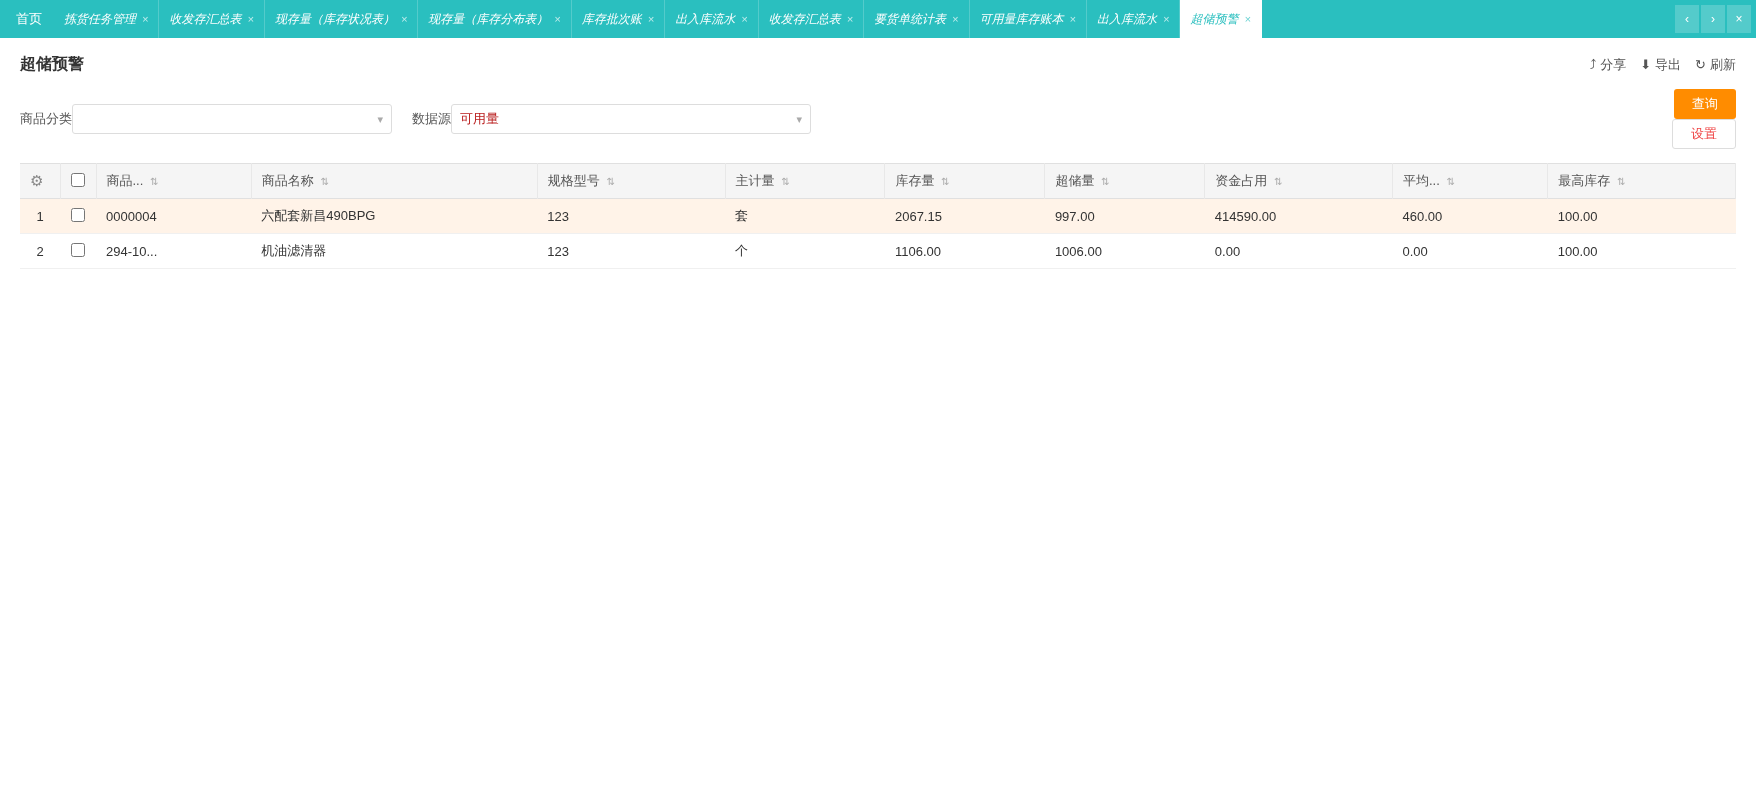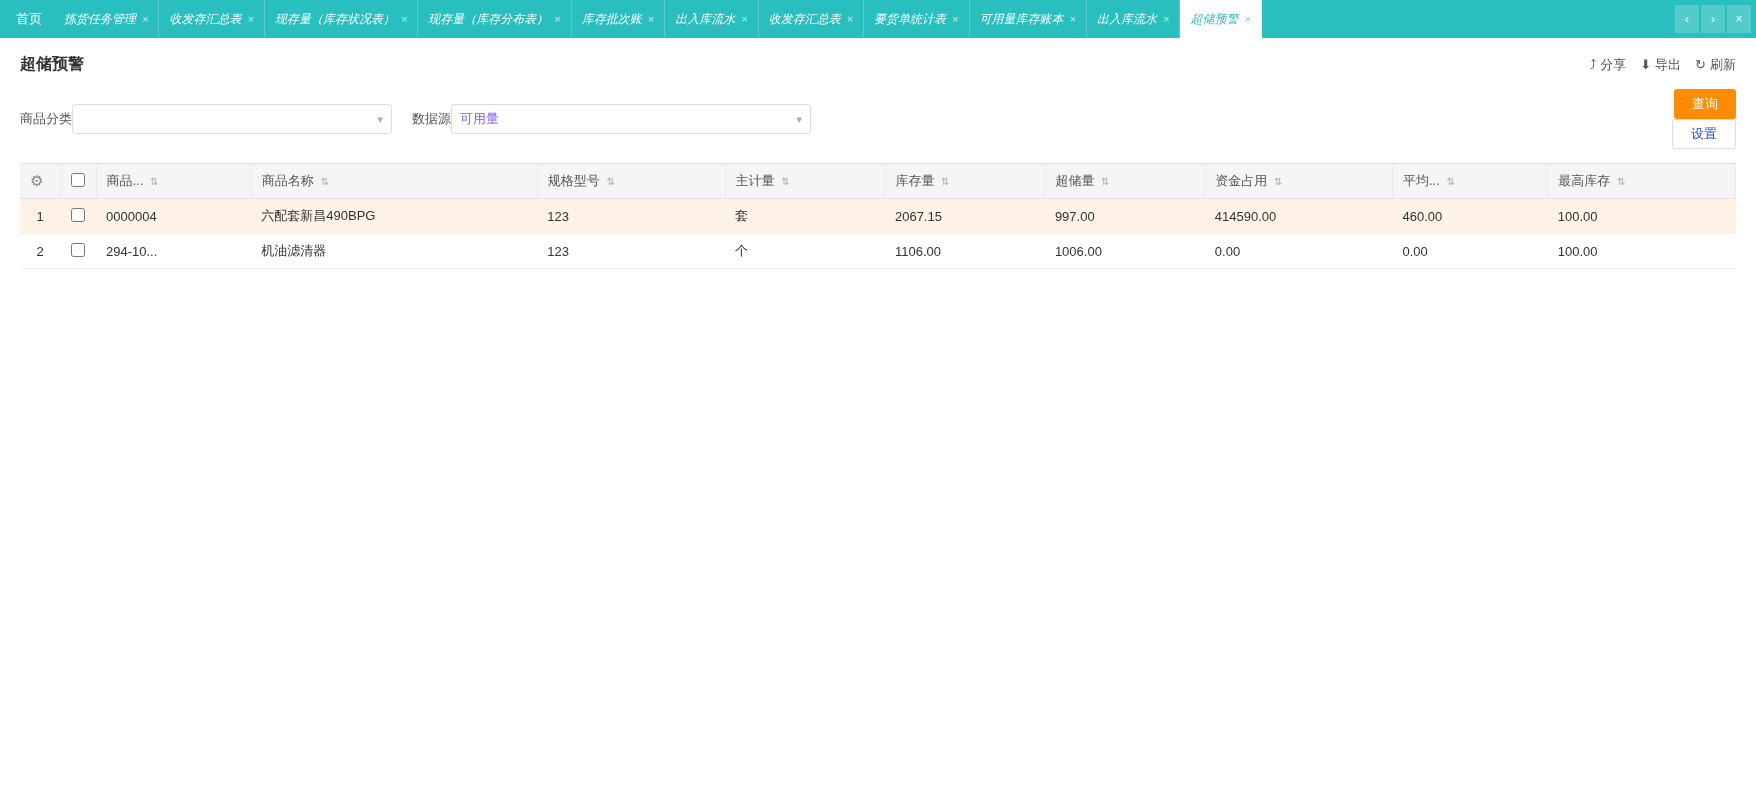--- a/index.html
+++ b/index.html
@@ -128,35 +128,35 @@
       background: #fff;
     }
     .filter-select-wide {
       width: 360px;
     }
     .filter-select .chevron {
       color: #aaa;
       font-size: 11px;
     }
     .filter-select-value {
-      color: #8b5cf6;
+      color: #b91c1c;
     }
     .btn-query {
       background: #ff8c00;
       color: #fff;
       border: none;
       border-radius: 3px;
       padding: 6px 18px;
       font-size: 13px;
       cursor: pointer;
       margin-left: auto;
     }
     .btn-settings {
       background: #fff;
-      color: #1d4ed8;
+      color: #ef4444;
       border: 1px solid #ddd;
       border-radius: 3px;
       padding: 5px 18px;
       font-size: 13px;
       cursor: pointer;
     }
 
     
     .data-table {
       width: 100%;

